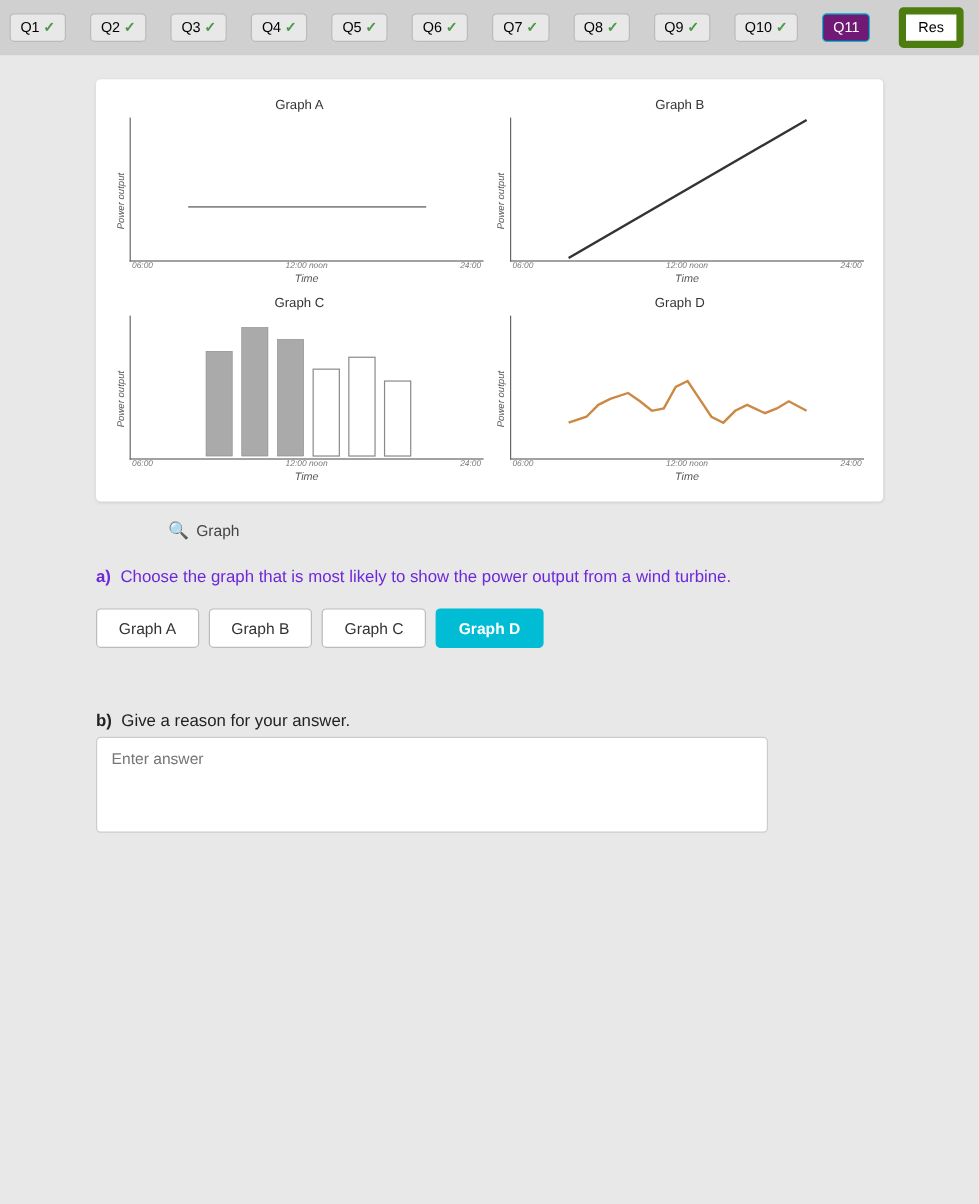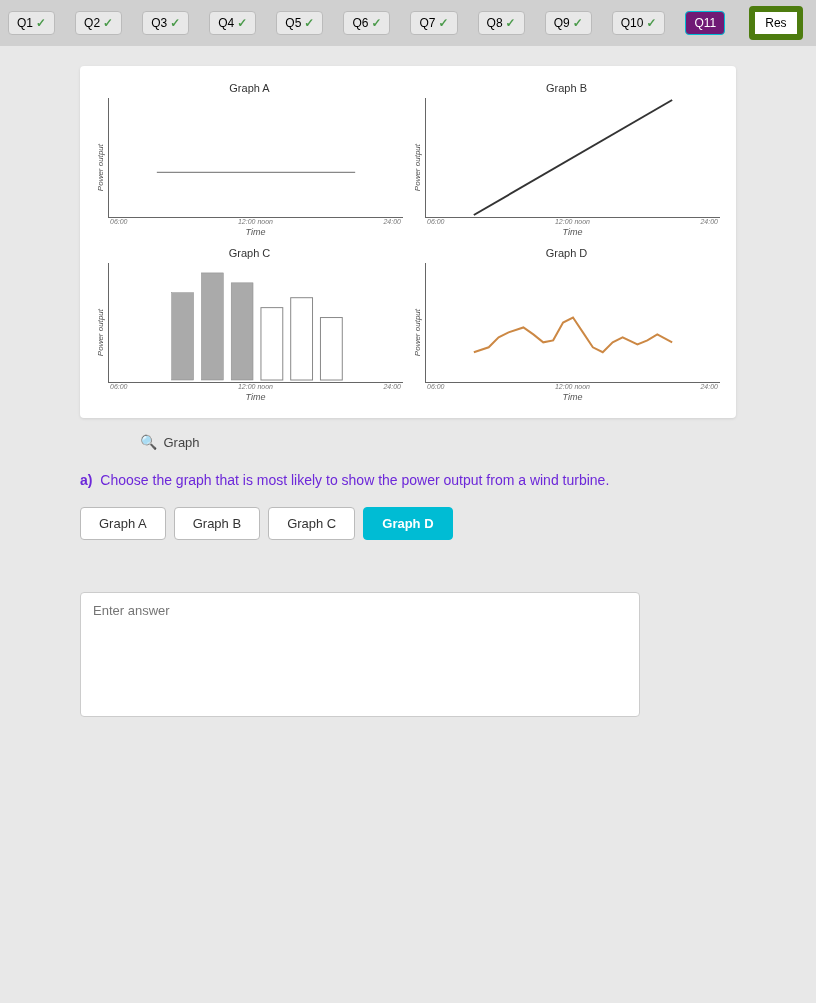--- a/index.html
+++ b/index.html
@@ -201,21 +201,21 @@
     .mark-text {
       font-size: 13px;
       color: #333;
       margin-bottom: 10px;
       font-style: italic;
     }
 
     .answer-textarea {
       width: 100%;
       max-width: 560px;
-      height: 125px;
+      height: 80px;
       border: 1px solid #ccc;
       border-radius: 4px;
       padding: 10px 12px;
       font-size: 13px;
       color: #999;
       resize: none;
       background: white;
       font-family: Arial, sans-serif;
     }
   </style>
@@ -344,16 +344,20 @@
     </p>
     <div class="answer-buttons">
       <button class="answer-btn">Graph A</button>
       <button class="answer-btn">Graph B</button>
       <button class="answer-btn">Graph C</button>
       <button class="answer-btn selected">Graph D</button>
     </div>
   </div>
 
   <div class="part-b">
+    <p class="part-b-text">
+      <span class="question-label">b)</span>
+      <span>Give a reason for your answer.</span>
+    </p>
     <textarea class="answer-textarea" placeholder="Enter answer" style=""></textarea>
   </div>
 
 </div>
 
 </body></html>

